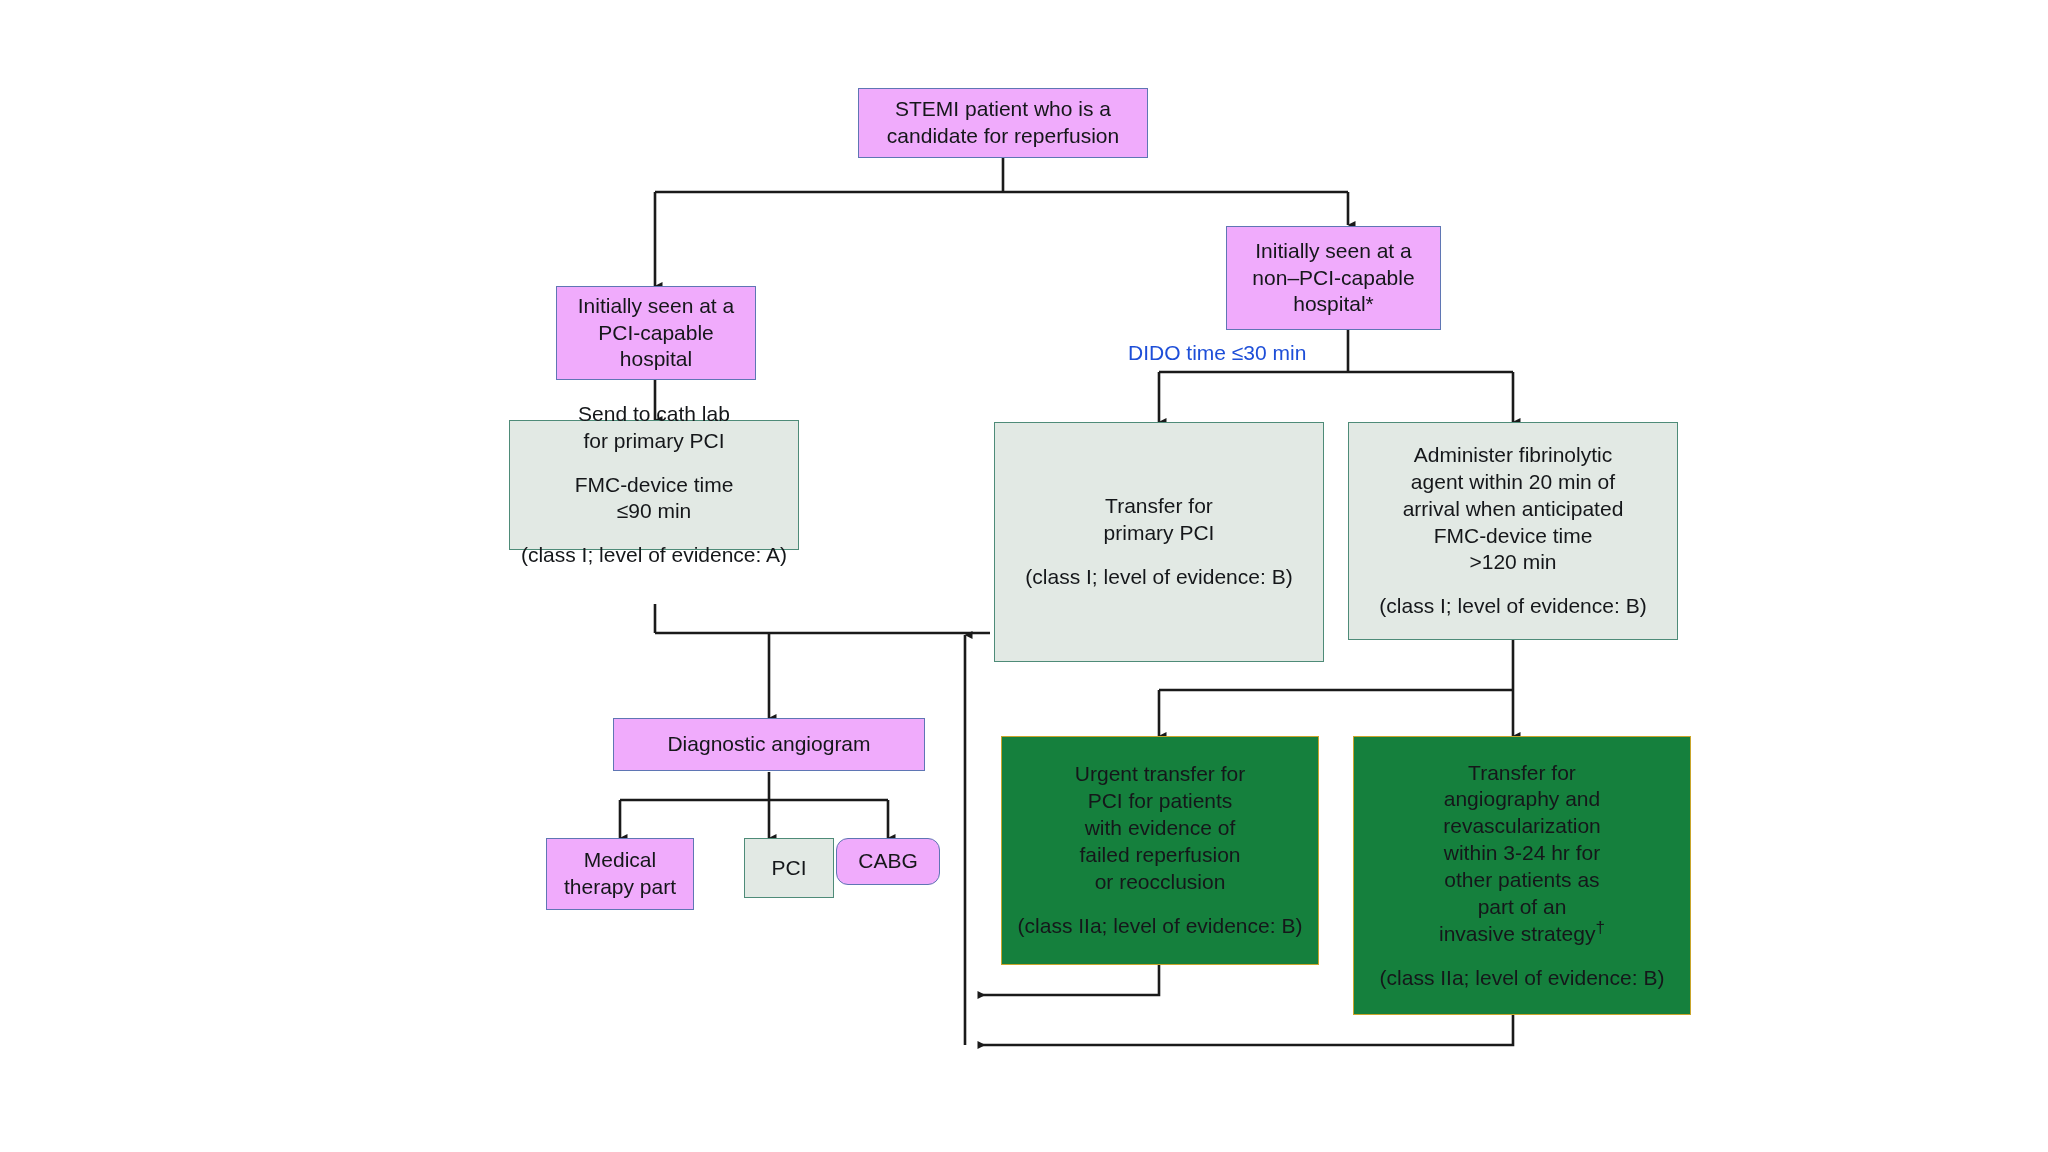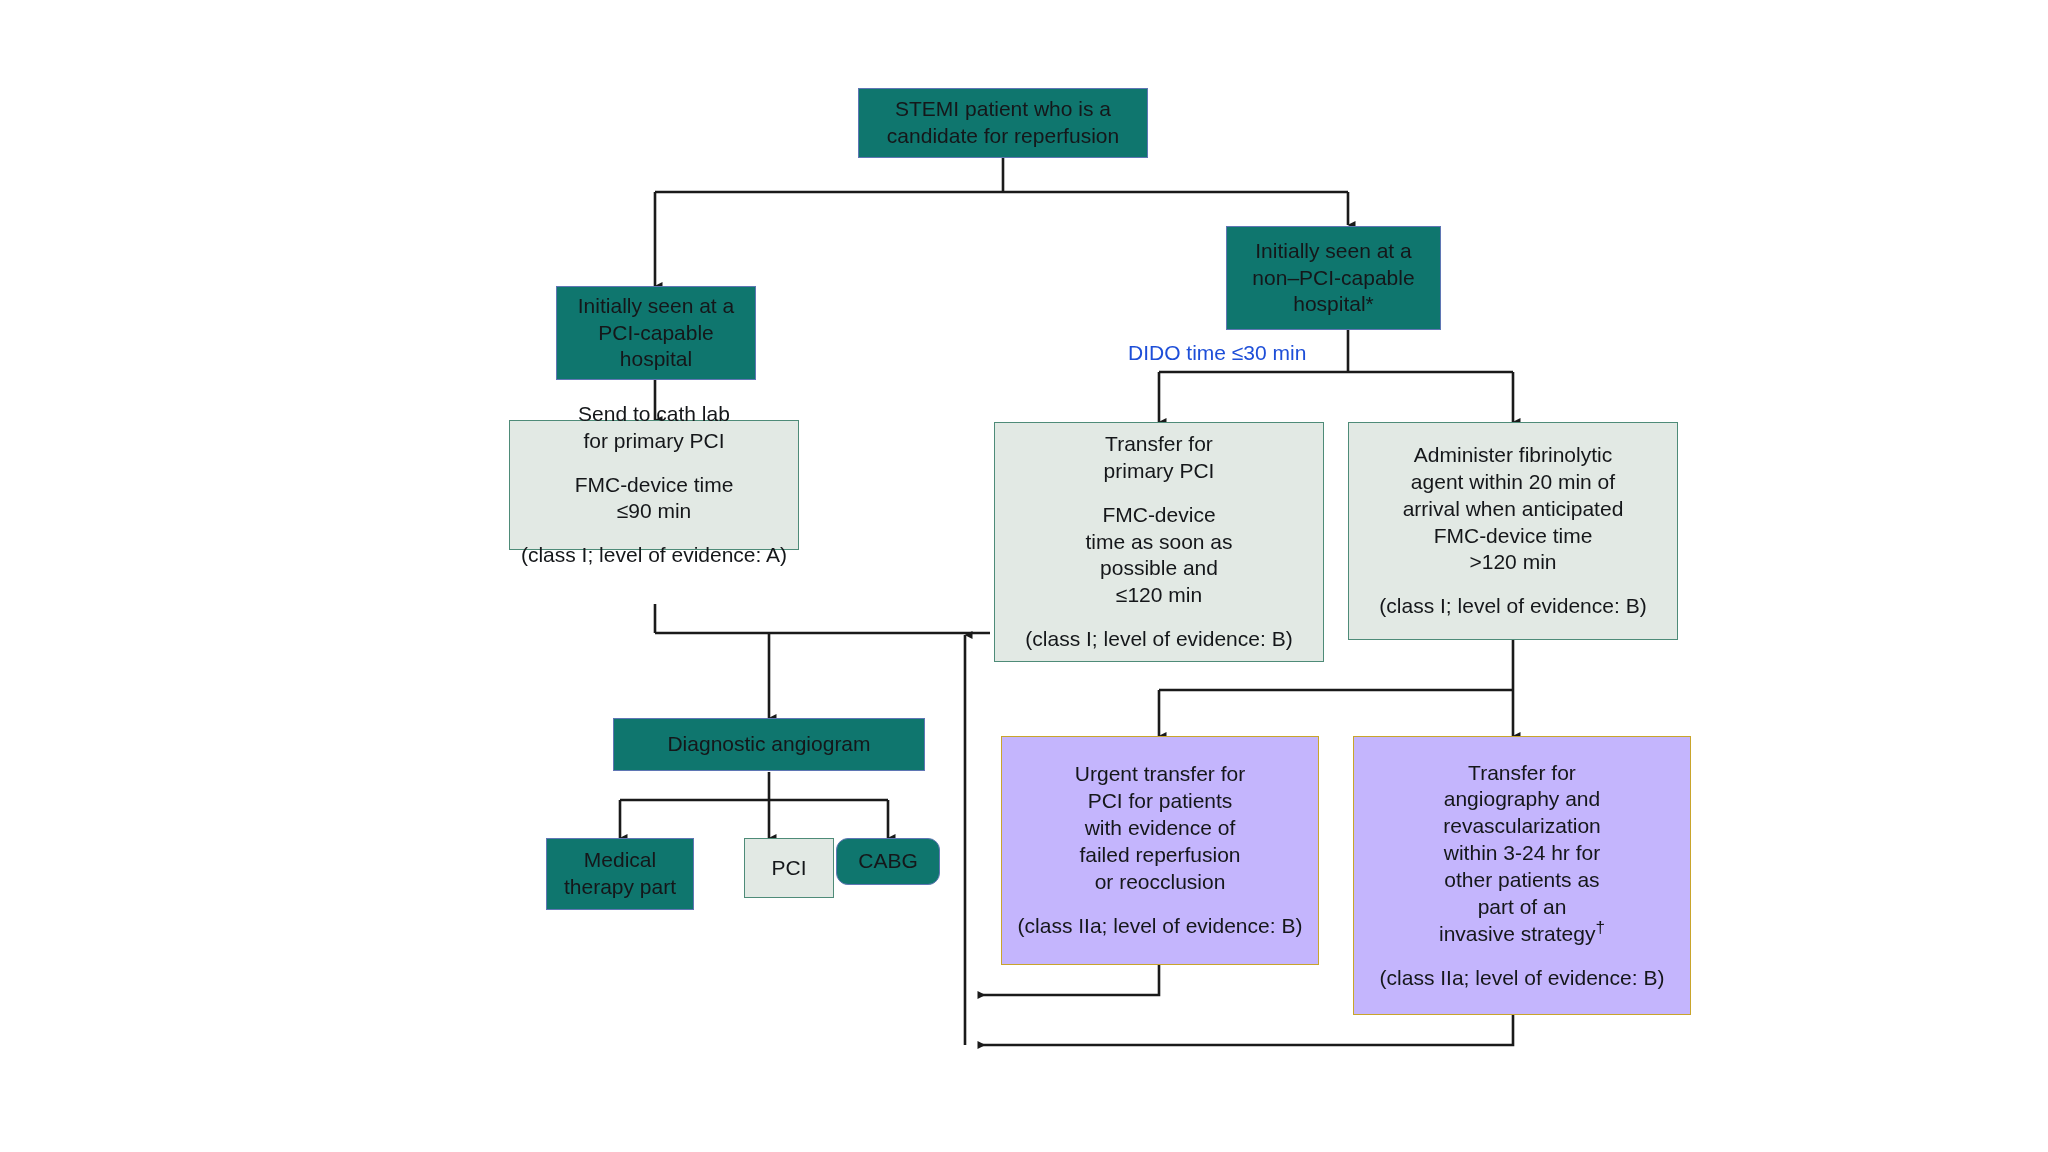--- a/index.html
+++ b/index.html
@@ -34,23 +34,23 @@
     color: #15171a;
     font-size: 21px;
     line-height: 1.28;
     border-width: 1.6px;
     border-style: solid;
   }
   .node .ln { display: block; white-space: nowrap; }
   .node .para { margin-top: 17px; }
   .node .para:first-child { margin-top: 0; }
 
-  .blue   { background: #0f766e; border-color: #5f76b4; text-align: right; }
+  .blue   { background: #f0abfc; border-color: #5f76b4; text-align: right; }
   .green  { background: #e2e9e4; border-color: #4e8b78; }
-  .yellow { background: #c4b5fd; border-color: #c9a52b; }
+  .yellow { background: #15803d; border-color: #c9a52b; }
 
   .edge-label {
     position: absolute;
     font-size: 21px;
     color: #1d4ed8;
     white-space: nowrap;
   }
   .sup { font-size: 0.82em; vertical-align: super; line-height: 0; }
 </style>
 </head>
@@ -141,26 +141,20 @@
       <span class="ln">(class I; level of evidence: A)</span>
     </div>
   </div>
 
   <div class="node green" style="left:994px; top:422px; width:330px; height:240px;">
     <div class="para">
       <span class="ln">Transfer for</span>
       <span class="ln">primary PCI</span>
     </div>
     <div class="para">
-      <span class="ln">FMC-device</span>
-      <span class="ln">time as soon as</span>
-      <span class="ln">possible and</span>
-      <span class="ln">≤120 min</span>
-    </div>
-    <div class="para">
       <span class="ln">(class I; level of evidence: B)</span>
     </div>
   </div>
 
   <div class="node green" style="left:1348px; top:422px; width:330px; height:218px;align-items:center;">
     <div class="para">
       <span class="ln">Administer fibrinolytic</span>
       <span class="ln">agent within 20 min of</span>
       <span class="ln">arrival when anticipated</span>
       <span class="ln">FMC-device time</span>

